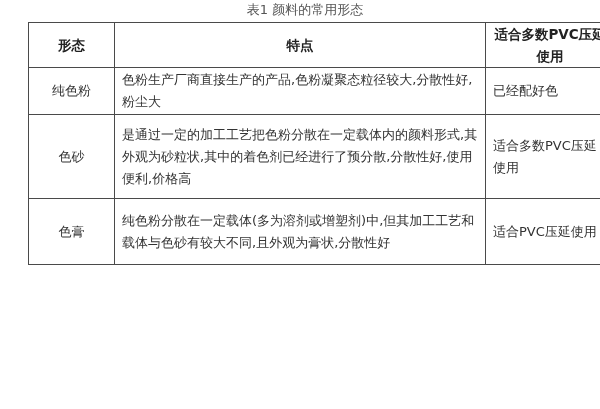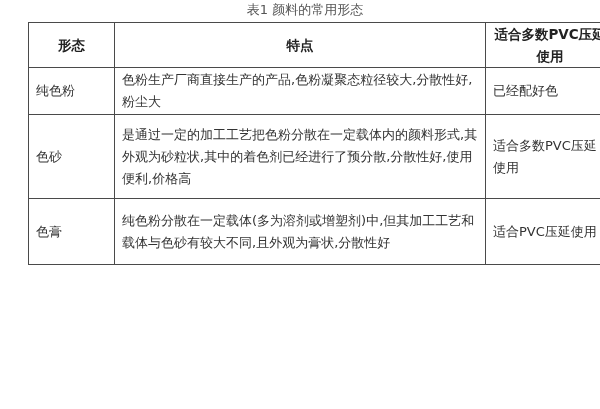--- a/index.html
+++ b/index.html
@@ -18,21 +18,21 @@
       font-size: 13px; line-height: 22px; margin-left: 16px;
     }
     td, th {
       border: 1px solid #4a4a4a; vertical-align: middle; padding: 0 7px;
       word-break: break-all;
     }
     th { font-weight: bold; color: #222222; text-align: center; font-size: 13.5px; }
     col.c1 { width: 86px; }
     col.c2 { width: 371px; }
     col.c3 { width: 129px; }
-    td.form { text-align: left; }
+    td.form { text-align: center; }
     tr.h0 { height: 44px; }
     tr.h1 { height: 47px; }
     tr.h2 { height: 84px; }
     tr.h3 { height: 66px; }
     tr.h4 { height: 66px; }
     tr.h5 { height: 68px; }
     .link { color: #6b7fb8; }
     .search-icon { font-size: 9px; color: #888; vertical-align: super; }
   </style>
 </head>

